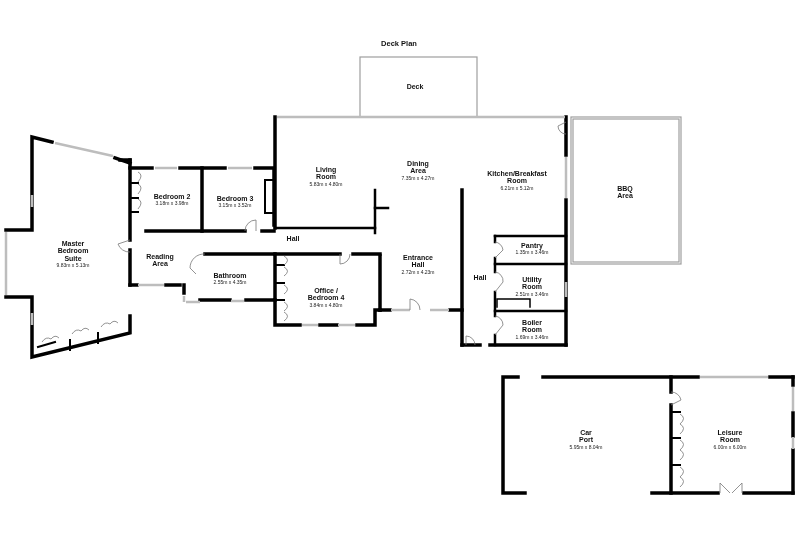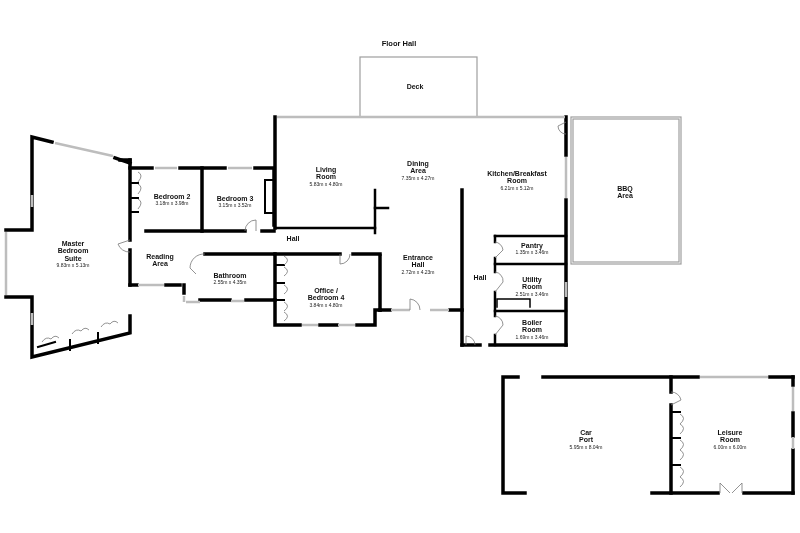--- a/index.html
+++ b/index.html
@@ -148,21 +148,21 @@
     <line x1="793" y1="387" x2="793" y2="411"></line>
     <line x1="793" y1="437" x2="793" y2="449"></line>
   </g>
   <g stroke="#777" stroke-width="0.8" fill="none">
     <path d="M671,392 A10,10 0 0 1 681,400 L671,405"></path>
     <path d="M680,414 q7,4 0,10 q7,4 0,10 M680,440 q7,4 0,10 q7,4 0,10 M680,467 q7,4 0,10 q7,4 0,10"></path>
     <path d="M720,493 L720,483 L730,493 M742,493 L742,483 L732,493"></path>
   </g>
 </svg>
 
-<div class="title">Floor Hall</div>
+<div class="title">Deck Plan</div>
 
 <div class="lbl" style="left:415px;top:83px;">
   <span class="name">Deck</span>
 </div>
 
 <div class="lbl" style="left:73px;top:240px;">
   <span class="name">Master</span>
   <span class="name">Bedroom</span>
   <span class="name">Suite</span>
   <span class="dim">9.83m x 5.13m</span>

